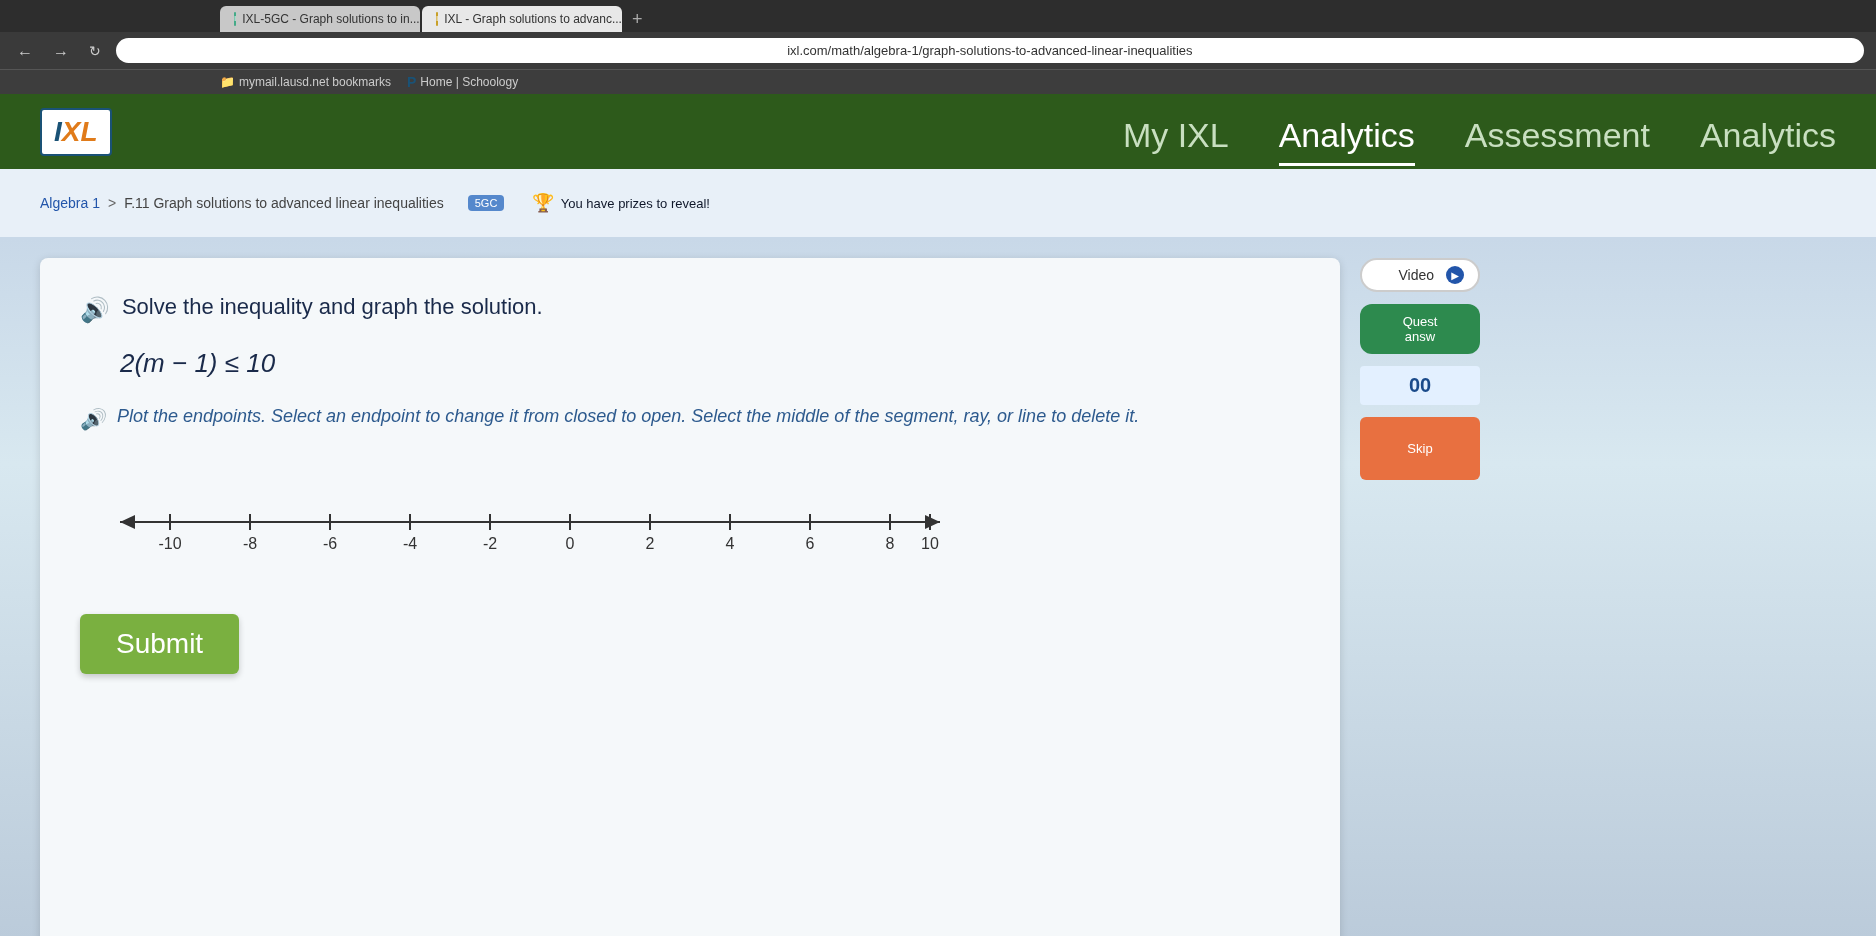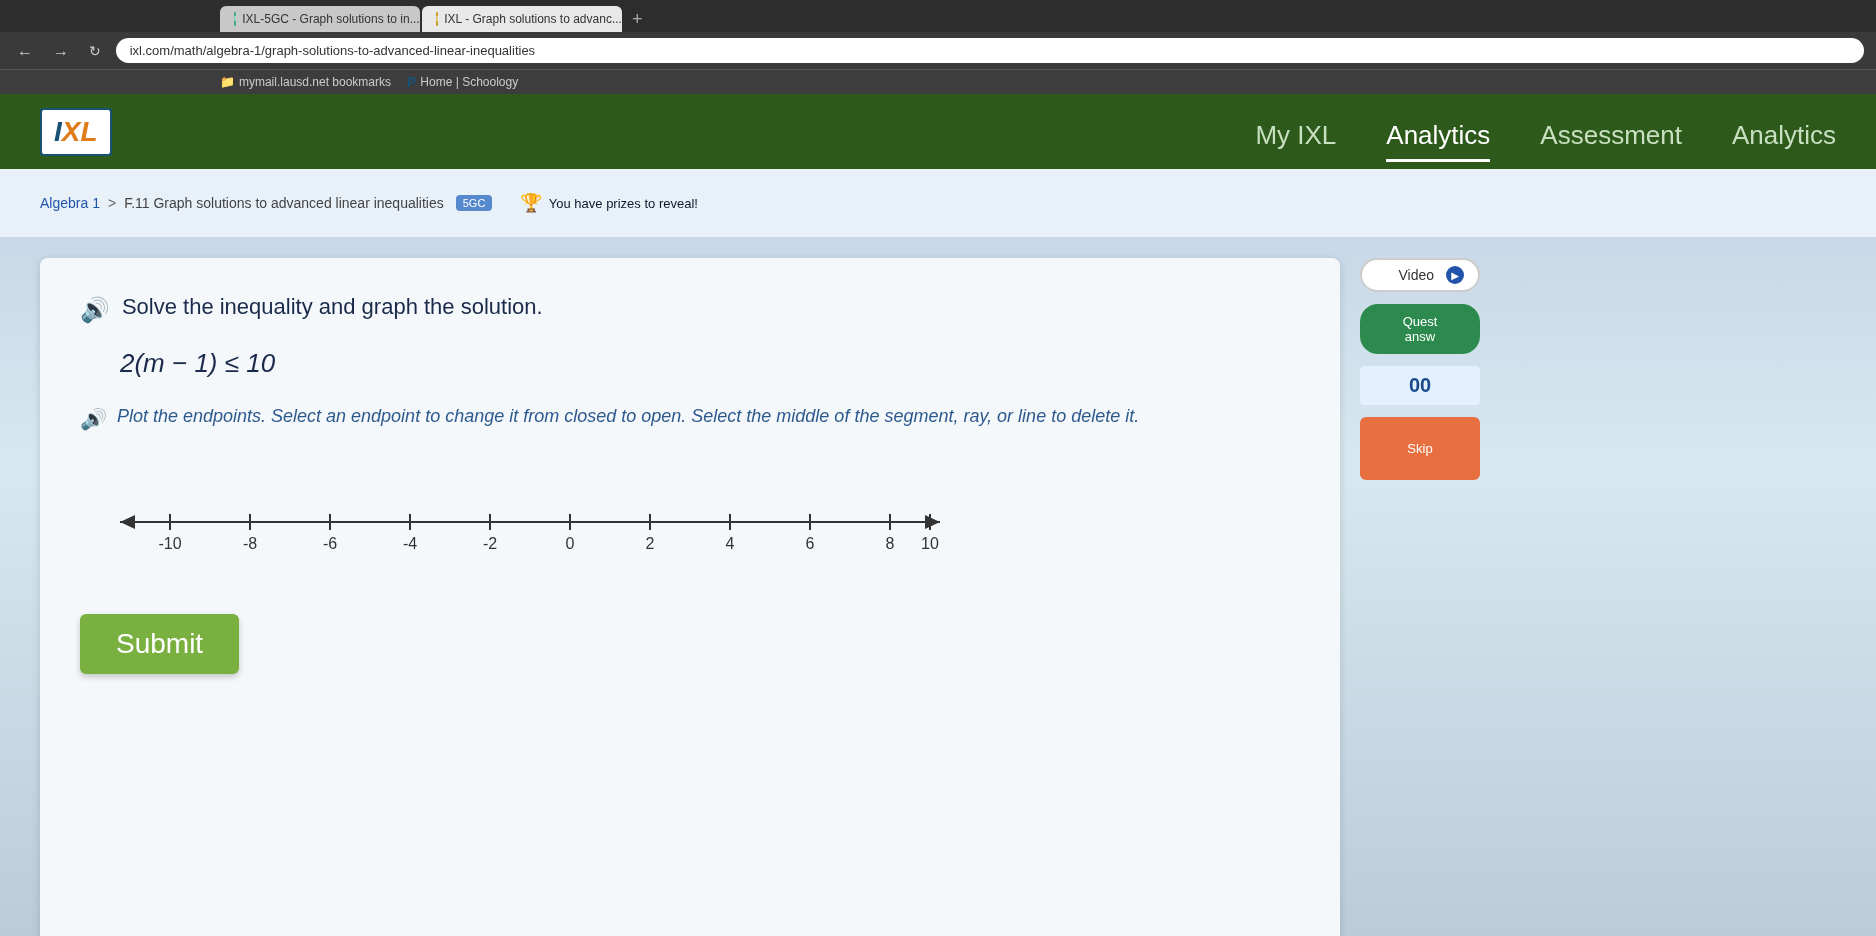--- a/index.html
+++ b/index.html
@@ -96,20 +96,21 @@
 
     .address-bar {
       flex: 1;
       background: #fff;
       border: none;
       border-radius: 20px;
       padding: 5px 14px;
       font-size: 13px;
       color: #333;
       outline: none;
+      text-align: center;
     }
 
     .bookmarks-bar {
       background: #3d3d3d;
       padding: 4px 12px 4px 220px;
       display: flex;
       align-items: center;
       gap: 16px;
       border-top: 1px solid #555;
     }
@@ -162,21 +163,21 @@
     }
 
     .ixl-nav {
       display: flex;
       gap: 50px;
       margin-left: auto;
     }
 
     .ixl-nav-item {
       color: #c8dfc0;
-      font-size: 26px;
+      font-size: 34px;
       cursor: pointer;
       padding: 8px 0;
       text-decoration: none;
       margin-top: 10px;
     }
 
     .ixl-nav-item.active {
       color: #fff;
       border-bottom: 3px solid #fff;
     }
@@ -270,21 +271,21 @@
       display: inline-flex;
       align-items: center;
       justify-content: center;
       color: white;
       font-size: 10px;
     }
 
     .questions-answered-btn {
       background: #2d8a4e;
       border: none;
-      border-radius: 18px;
+      border-radius: 12px;
       padding: 10px 26px;
       color: white;
       font-size: 13px;
       cursor: pointer;
       text-align: center;
     }
 
     .timer-widget {
       background: #e3f0ff;
       border-radius: 4px;
@@ -413,21 +414,21 @@
       <a class="ixl-nav-item" href="#">Assessment</a>
       <a class="ixl-nav-item" href="#">Analytics</a>
     </nav>
   </div>
 
   <div class="breadcrumb-bar">
     <div class="breadcrumb">
       <a href="#" style="color:#2255aa;text-decoration:none;font-size:14px;">Algebra 1</a>
       <span class="breadcrumb-sep">&gt;</span>
       <span class="breadcrumb-current">F.11 Graph solutions to advanced linear inequalities</span>
-      <span style="background:#5588cc;color:white;padding:2px 7px;border-radius:4px;font-size:11px;margin-left:4px;">5GC</span>
+      <span style="background:#5588cc;color:white;padding:2px 7px;border-radius:4px;font-size:11px;margin-left:16px;">5GC</span>
     </div>
     <div class="prizes-indicator">
       <span class="trophy-icon">🏆</span>
       <span style="font-size:13px;color:#0f172a;">You have prizes to reveal!</span>
     </div>
   </div>
 
   <div class="main-content">
 
     <div class="question-panel">

